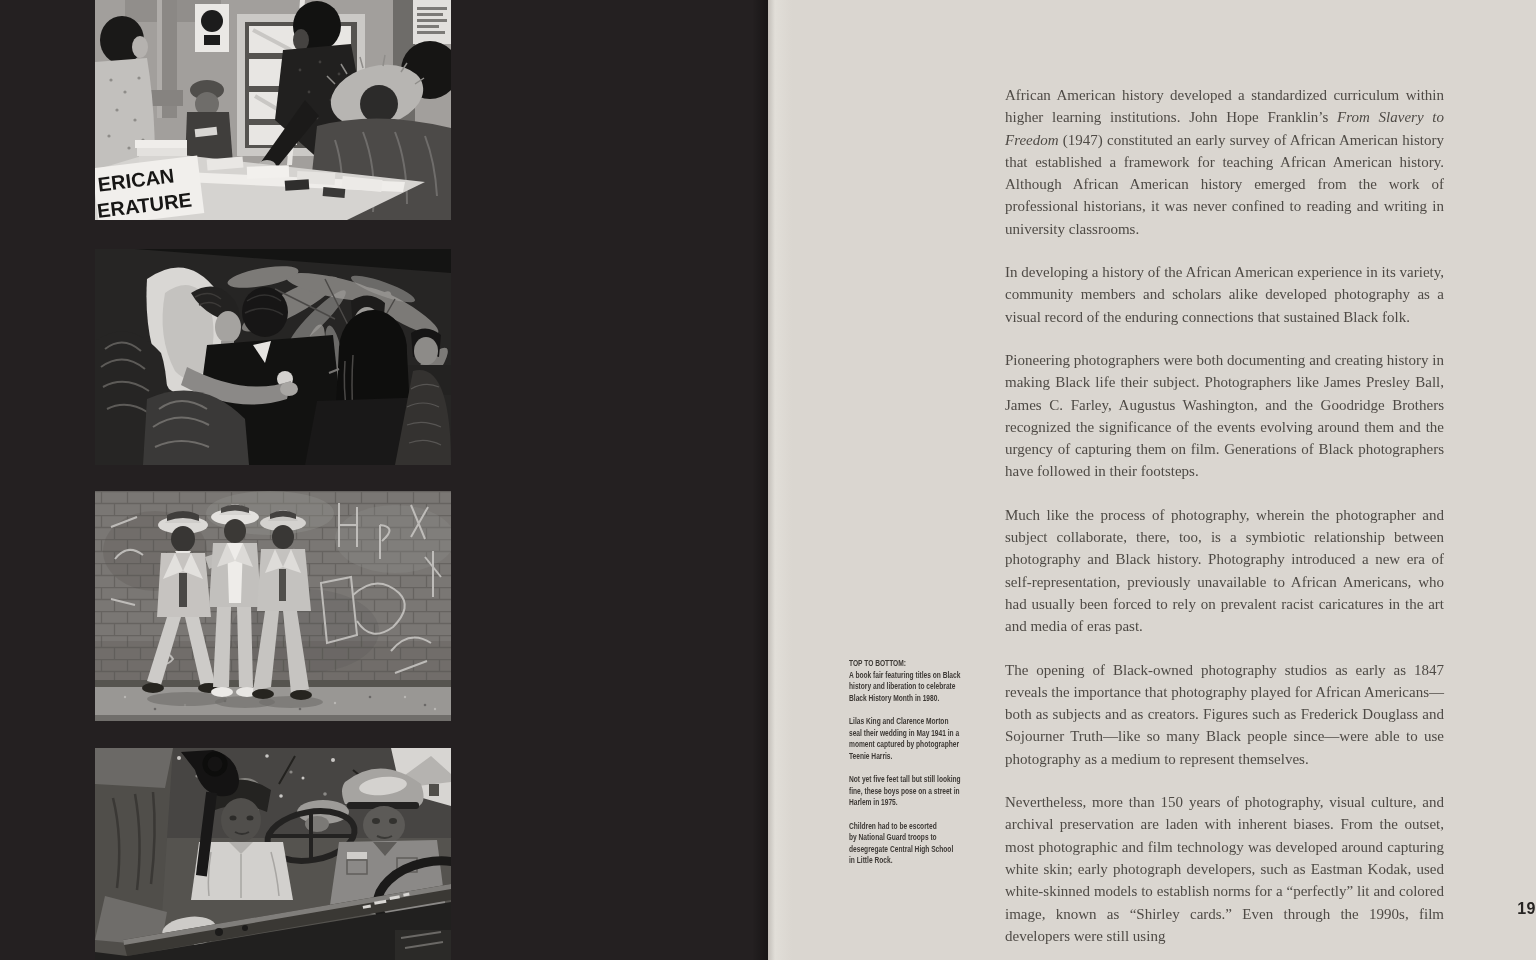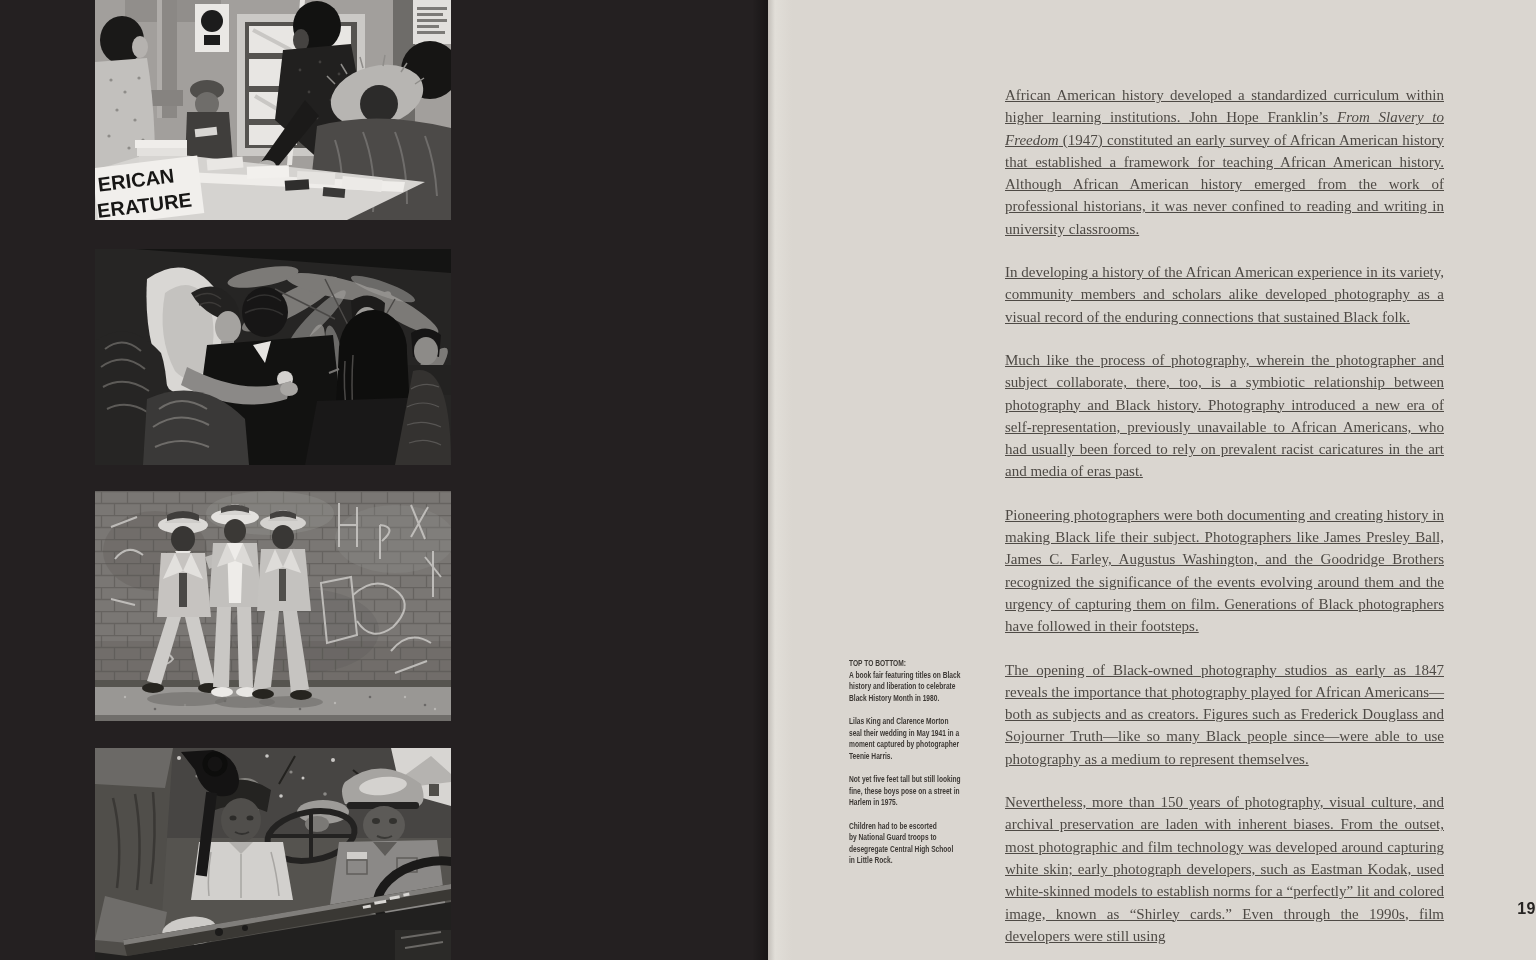--- a/index.html
+++ b/index.html
@@ -25,21 +25,21 @@
   .captions{position:absolute;left:81px;top:658px;width:220px;
     color:#3e3a36;font-weight:700;font-size:8.5px;line-height:11.5px;letter-spacing:0;
     transform:scaleX(.78);transform-origin:top left;}
   .captions .cap-heading{margin:0;white-space:pre-line;}
   .captions .cap{margin:0 0 12px 0;white-space:pre-line;}
 
   .body-col{position:absolute;left:237px;top:84px;width:455px;
     font-family:"Liberation Serif","DejaVu Serif",serif;
     font-size:15px;line-height:22.3px;color:#4e4a45;
     text-align:justify;hyphens:auto;-webkit-hyphens:auto;}
-  .body-col p{margin:0 16px 21px 0;text-decoration:underline;}
+  .body-col p{margin:0 16px 21px 0;}
   .body-col em{font-style:italic;}
 
   .page-number{position:absolute;left:0;top:900px;width:768px;text-align:right;
     font-weight:700;font-size:16px;letter-spacing:.5px;color:#262422;}
 </style>
 </head>
 <body>
 
 <div class="spread">
 
@@ -436,21 +436,21 @@
 Harlem in 1975.</p>
       <p class="cap">Children had to be escorted
 by National Guard troops to
 desegregate Central High School
 in Little Rock.</p>
     </aside>
 
     <main class="body-col">
       <p><span>African American history developed a standardized curriculum within higher learning institutions. John Hope Franklin’s </span><em>From Slavery to Freedom</em><span> (1947) constituted an early survey of African American history that established a framework for teaching African American history. Although African American history emerged from the work of professional historians, it was never confined to reading and writing in university classrooms.</span></p>
       <p>In developing a history of the African American experience in its variety, community members and scholars alike developed photography as a visual record of the enduring connections that sustained Black folk.</p>
+      <p>Pioneering photographers were both documenting and creating history in making Black life their subject. Photographers like James Presley Ball, James C. Farley, Augustus Washington, and the Goodridge Brothers recognized the significance of the events evolving around them and the urgency of capturing them on film. Generations of Black photographers have followed in their footsteps.</p>
       <p>Much like the process of photography, wherein the photographer and subject collaborate, there, too, is a symbiotic relationship between photography and Black history. Photography introduced a new era of self-representation, previously unavailable to African Americans, who had usually been forced to rely on prevalent racist caricatures in the art and media of eras past.</p>
-      <p>Pioneering photographers were both documenting and creating history in making Black life their subject. Photographers like James Presley Ball, James C. Farley, Augustus Washington, and the Goodridge Brothers recognized the significance of the events evolving around them and the urgency of capturing them on film. Generations of Black photographers have followed in their footsteps.</p>
       <p>The opening of Black-owned photography studios as early as 1847 reveals the importance that photography played for African Americans—both as subjects and as creators. Figures such as Frederick Douglass and Sojourner Truth—like so many Black people since—were able to use photography as a medium to represent themselves.</p>
       <p>Nevertheless, more than 150 years of photography, visual culture, and archival preservation are laden with inherent biases. From the outset, most photographic and film technology was developed around capturing white skin; early photograph developers, such as Eastman Kodak, used white-skinned models to establish norms for a “perfectly” lit and colored image, known as “Shirley cards.” Even through the 1990s, film developers were still using</p>
     </main>
 
     <div class="page-number">19</div>
   </div>
 </div>
 
 </body></html>

